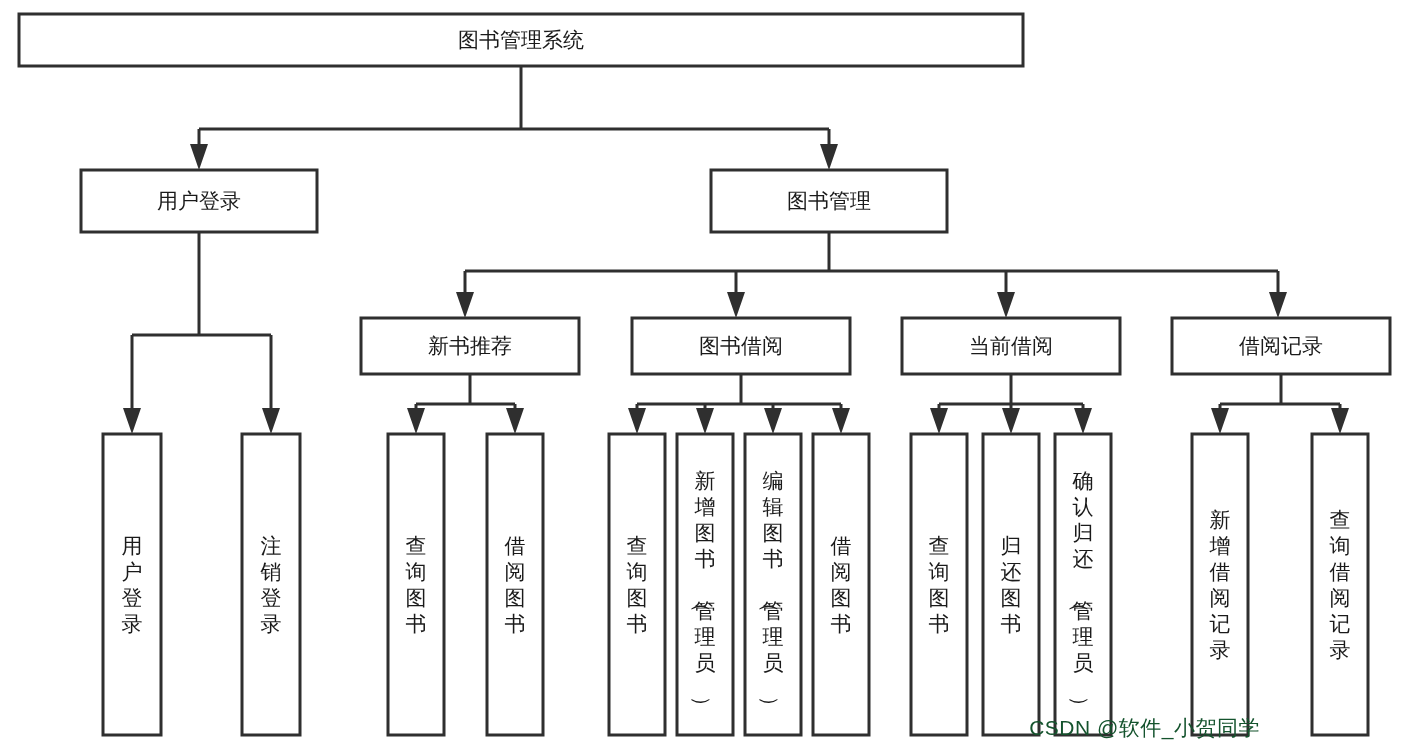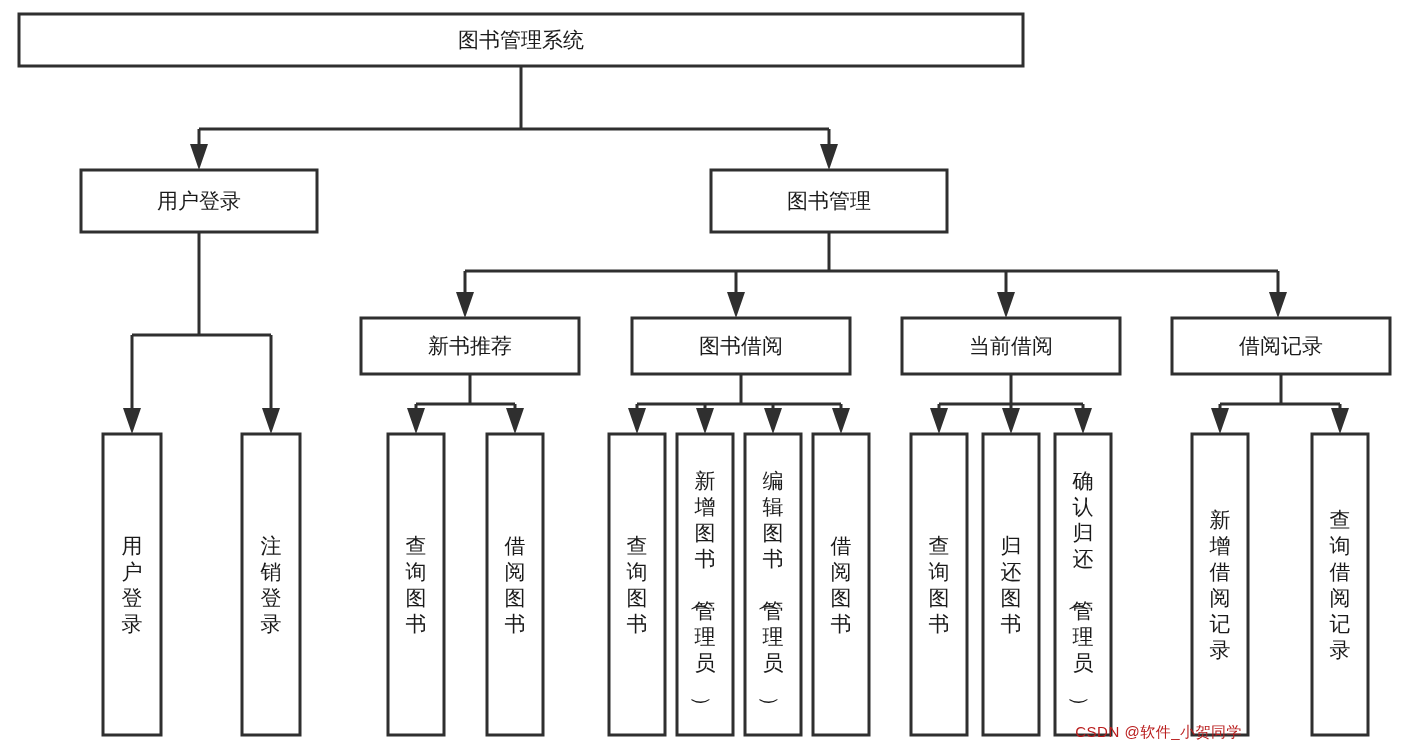--- a/index.html
+++ b/index.html
@@ -47,25 +47,25 @@
     dominant-baseline: middle;
   }
   .leaf-label {
     fill: #1a1a1a;
     font-family: "Liberation Sans", "DejaVu Sans", sans-serif;
     font-size: 21px;
     text-anchor: middle;
   }
   .watermark {
     position: absolute;
-    right: 22px;
+    right: 4px;
     bottom: 5px;
     font-family: "Liberation Sans", "DejaVu Sans", sans-serif;
-    font-size: 15px;
-    color: #b91c1c;
+    font-size: 21px;
+    color: #14532d;
     letter-spacing: 0.5px;
     white-space: nowrap;
     pointer-events: none;
   }
 </style>
 </head>
 <body>
 
 <div id="diagram-root">
   <svg id="flowchart" viewBox="0 0 1405 747" xmlns="http://www.w3.org/2000/svg">

